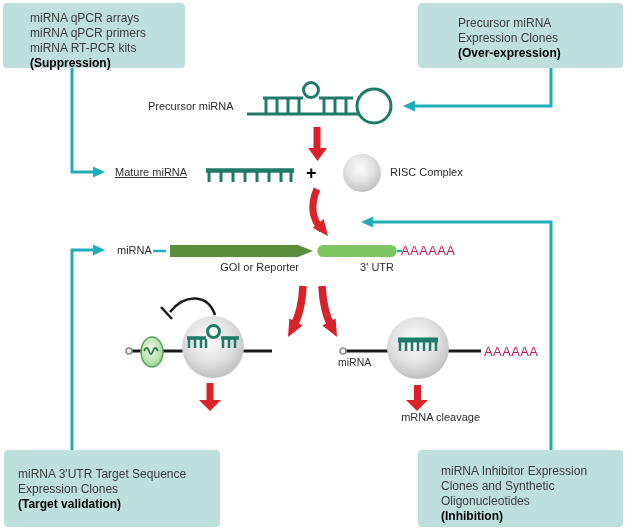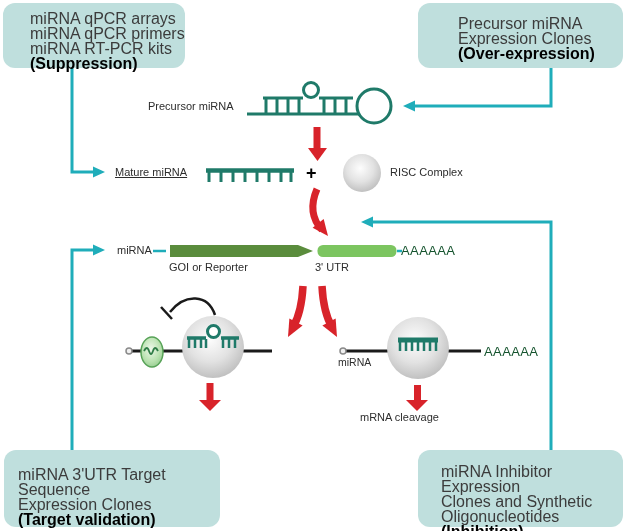--- a/index.html
+++ b/index.html
@@ -1,24 +1,24 @@
 <!DOCTYPE html>
 <html><head>
 <meta charset="utf-8">
 <style>
   html,body{margin:0;padding:0;background:#fff;}
   .stage{position:relative;width:629px;height:531px;background:#fff;overflow:hidden;
          font-family:"Liberation Sans","DejaVu Sans",sans-serif;}
-  .box{position:absolute;background:#bfdfdd;border-radius:12px;box-sizing:border-box;
-       font-size:16px;line-height:15px;color:#3c3c3c;}
+  .box{position:absolute;background:#bfdfdd;border-radius:4px;box-sizing:border-box;
+       font-size:12px;line-height:15px;color:#3c3c3c;}
   .box .em{font-weight:bold;color:#000;}
   .lbl{position:absolute;font-size:11px;color:#2d2d2d;white-space:nowrap;}
   .lbl.small{font-size:10.5px;}
-  .lbl.polya{font-size:13px;color:#14532d;letter-spacing:.4px;text-align:right;}
-  .lbl.center{text-align:left;}
+  .lbl.polya{font-size:13px;color:#be185d;letter-spacing:.4px;text-align:right;}
+  .lbl.center{text-align:right;}
   .plus{position:absolute;font-size:18px;font-weight:bold;color:#000;}
   svg{position:absolute;left:0;top:0;}
 </style>
 </head>
 <body>
 
 <div class="stage">
 
   <svg width="629" height="531" viewBox="0 0 629 531">
     <defs>

